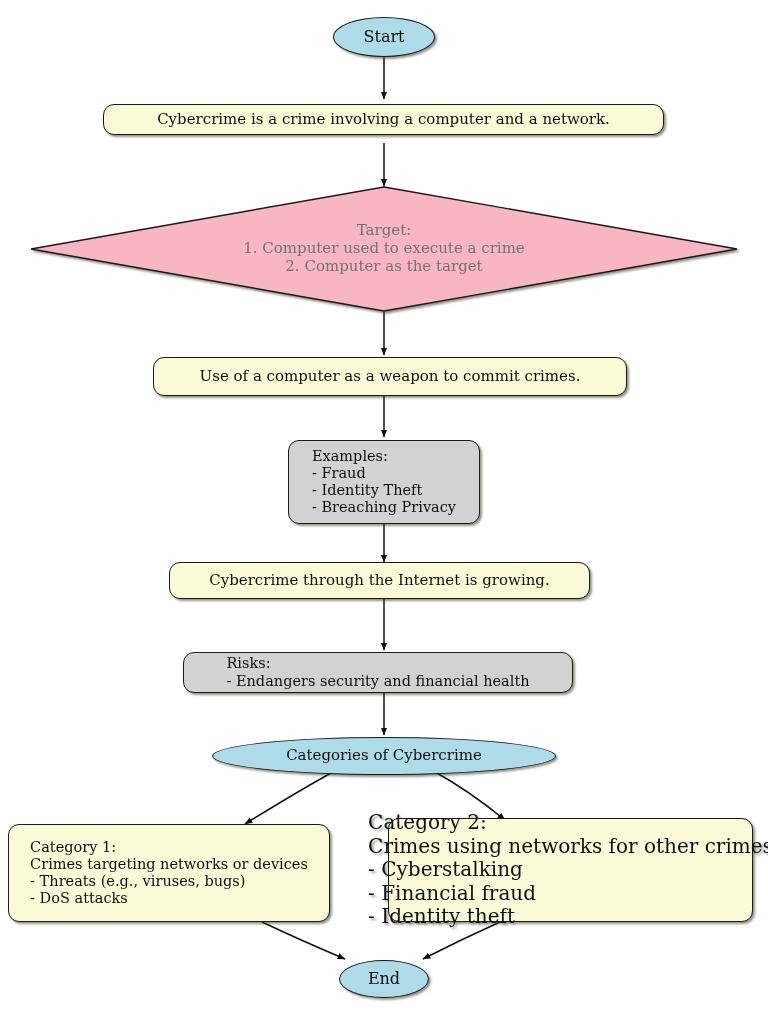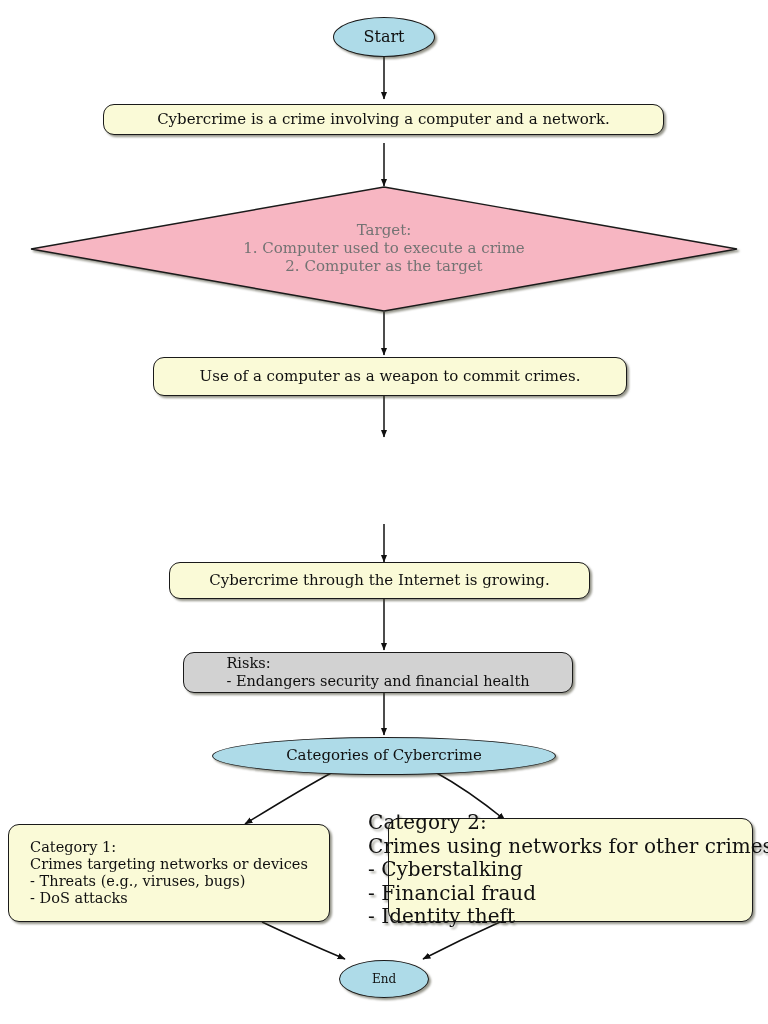--- a/index.html
+++ b/index.html
@@ -111,20 +111,26 @@
     </svg>
     <div class="diamond-label" style="font-size:15px;">Target:
 1. Computer used to execute a crime
 2. Computer as the target</div>
   </div>
 
   <div class="node rounded fill-yellow shadow-box" style="left:145px; top:357px; width:474px; height:39px; font-size:15px;margin-left:8px;">
     <span>Use of a computer as a weapon to commit crimes.</span>
   </div>
 
+  <div class="node rounded fill-gray shadow-box" style="left:288px; top:440px; width:192px; height:84px; font-size:14.5px;">
+    <span>Examples:
+- Fraud
+- Identity Theft
+- Breaching Privacy</span>
+  </div>
 
   <div class="node rounded fill-yellow shadow-box" style="left:169px; top:562px; width:421px; height:37px; font-size:15px;">
     <span>Cybercrime through the Internet is growing.</span>
   </div>
 
   <div class="node ellipse shadow-box" style="left:212px; top:737px; width:344px; height:38px; font-size:15px;">
     <span>Categories of Cybercrime</span>
   </div>
 
   <div class="node rounded fill-gray shadow-box" style="left:183px; top:652px; width:390px; height:41px; font-size:14.5px;">
@@ -140,17 +146,17 @@
   </div>
 
   <div class="node rounded fill-yellow shadow-box" style="left:388px; top:818px; width:365px; height:104px; font-size:20px;">
     <span>Category 2:
 Crimes using networks for other crimes
 - Cyberstalking
 - Financial fraud
 - Identity theft</span>
   </div>
 
-  <div class="node ellipse shadow-box" style="left:339px; top:960px; width:90px; height:38px; font-size:12px;">
+  <div class="node ellipse shadow-box" style="left:339px; top:960px; width:90px; height:38px; font-size:16px;">
     <span>End</span>
   </div>
 
 </div>
 
 </body></html>

